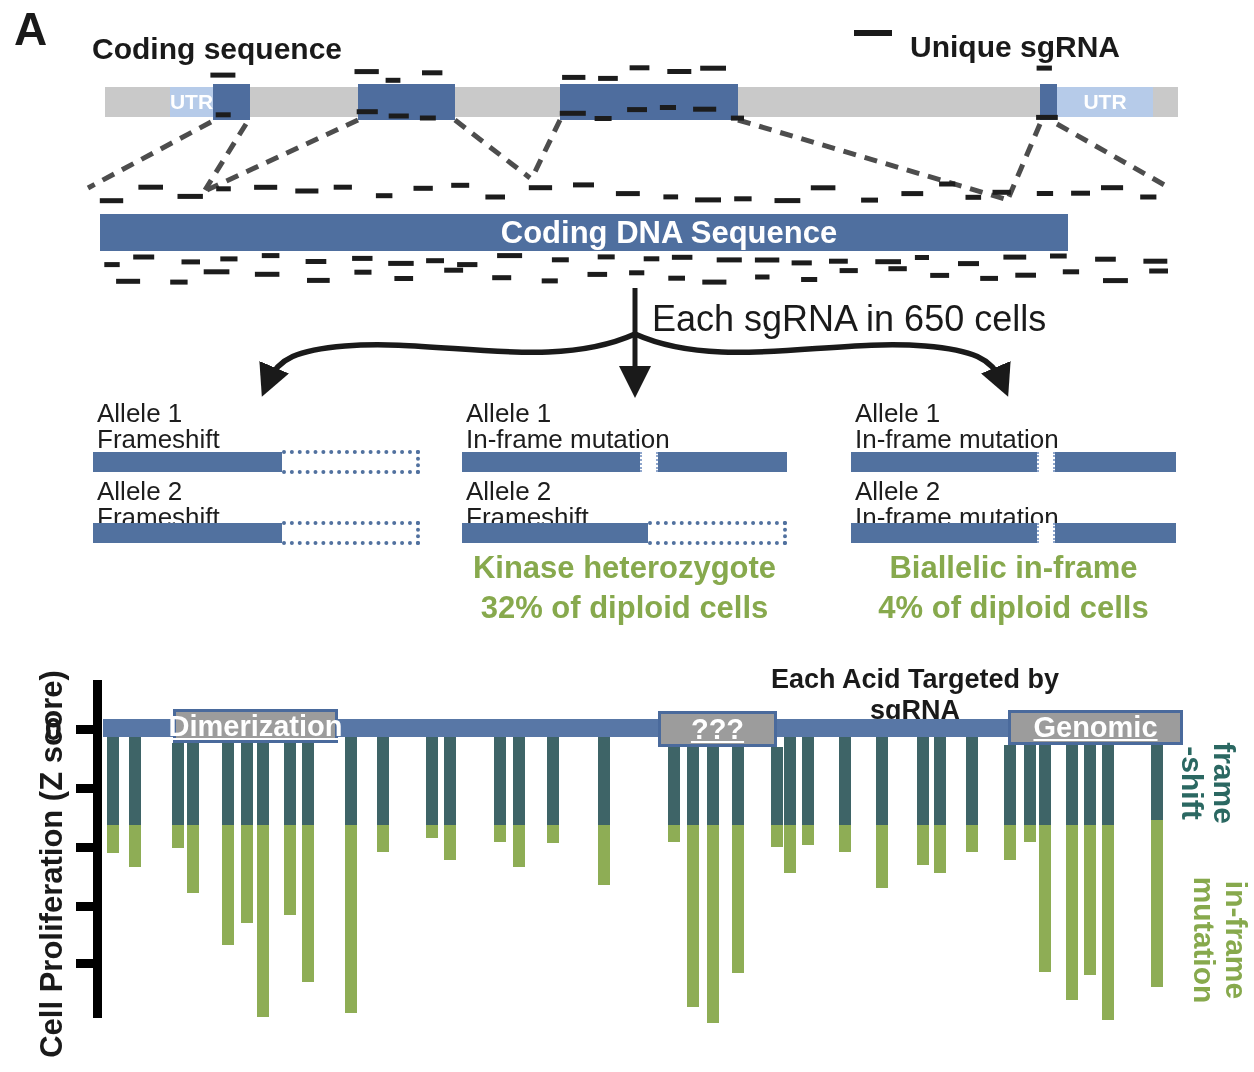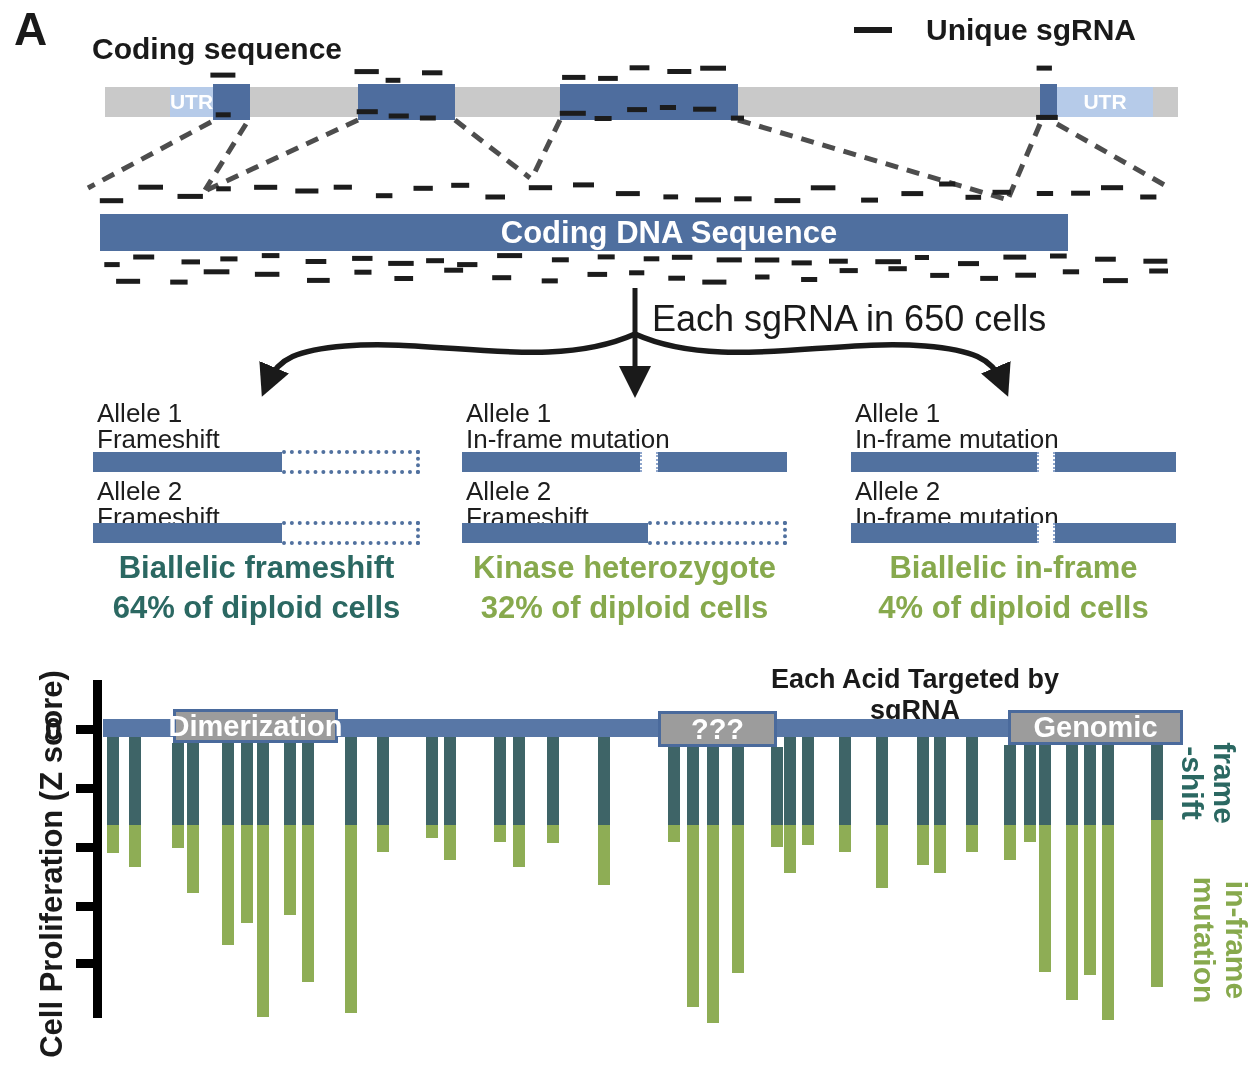--- a/index.html
+++ b/index.html
@@ -2,21 +2,21 @@
 <html><head>
 <meta charset="utf-8">
 <style>
   html,body{margin:0;padding:0;background:#fff;}
   #fig{position:relative;width:1254px;height:1072px;background:#fff;overflow:hidden;
        font-family:"Liberation Sans", sans-serif;color:#1a1a1a;}
   .abs{position:absolute;}
   
   #panel-a{left:14px;top:2px;font-size:46px;font-weight:bold;}
   #genomic-title{left:92px;top:32px;font-size:30px;font-weight:bold;}
-  #legend{left:854px;top:13px;display:flex;align-items:center;gap:34px;}
+  #legend{left:854px;top:30px;display:flex;gap:18px;}
   #legend .dash{width:38px;height:6px;background:#1a1a1a;}
   #legend .lbl{font-size:30px;font-weight:bold;}
   
   .gbar{left:105px;top:87px;width:1073px;height:30px;background:#c9c9c9;}
   .utr{top:87px;height:30px;background:#b6cbe9;color:#fff;font-size:21px;font-weight:bold;
        display:flex;align-items:center;justify-content:center;}
   .exon{top:84px;height:36px;background:#4e6d9e;}
   
   #cds{left:100px;top:214px;width:968px;height:37px;background:#4f6f9f;color:#fff;
        font-size:31px;font-weight:bold;display:flex;align-items:center;justify-content:center;}
@@ -38,21 +38,21 @@
   .green-text{color:#87a94d;}
   
   #y-label{left:-158px;top:846px;width:420px;text-align:center;font-size:31px;font-weight:bold;
            transform:rotate(-90deg);transform-origin:center;}
   #y-axis{left:93px;top:680px;width:9px;height:338px;background:#000;}
   .tick{left:76px;width:22px;height:9px;background:#000;}
   #zero-label{left:36px;top:712px;width:26px;font-size:31px;font-weight:bold;text-align:right;}
   #chart-title{left:750px;top:664px;width:330px;text-align:center;font-size:27px;font-weight:bold;}
   #protein-bar{left:103px;top:719px;width:1080px;height:18px;background:#5877a6;}
   .domain-box{background:#9c9c9c;border:3px solid #4a6a9c;color:#fff;font-size:29px;font-weight:bold;
-              display:flex;align-items:center;justify-content:center;box-sizing:border-box;}
+              display:flex;align-items:center;justify-content:center;box-sizing:border-box;text-decoration:underline;}
   .side-label{text-align:center;font-size:30px;font-weight:bold;line-height:32px;
               transform:rotate(90deg);transform-origin:center;white-space:nowrap;}
   .bar-seg{position:absolute;}
   svg.deco{position:absolute;left:0;top:0;pointer-events:none;}
 </style>
 </head>
 <body>
 
 <div id="fig">
 
@@ -207,24 +207,20 @@
     <div class="abar" style="left:0;top:54px;width:327px;">
       <div class="solid" style="left:0;width:189px;"></div>
       <div class="dotted" style="left:189px;width:138px;"></div>
     </div>
     <div class="t" style="left:4px;top:80px;">Allele 2</div>
     <div class="t" style="left:4px;top:106px;">Frameshift</div>
     <div class="abar" style="left:0;top:125px;width:327px;">
       <div class="solid" style="left:0;width:189px;"></div>
       <div class="dotted" style="left:189px;width:138px;"></div>
     </div>
-    <div class="result teal-text">
-      <div>Biallelic frameshift</div>
-      <div>64% of diploid cells</div>
-    </div>
   </div>
 
   <div class="abs outcome" style="left:462px;width:325px;">
     <div class="t" style="left:4px;top:2px;">Allele 1</div>
     <div class="t" style="left:4px;top:28px;">In-frame mutation</div>
     <div class="abar" style="left:0;top:54px;width:325px;">
       <div class="solid" style="left:0;width:325px;"></div>
       <div class="gap" style="left:178px;"></div>
     </div>
     <div class="t" style="left:4px;top:80px;">Allele 2</div>

